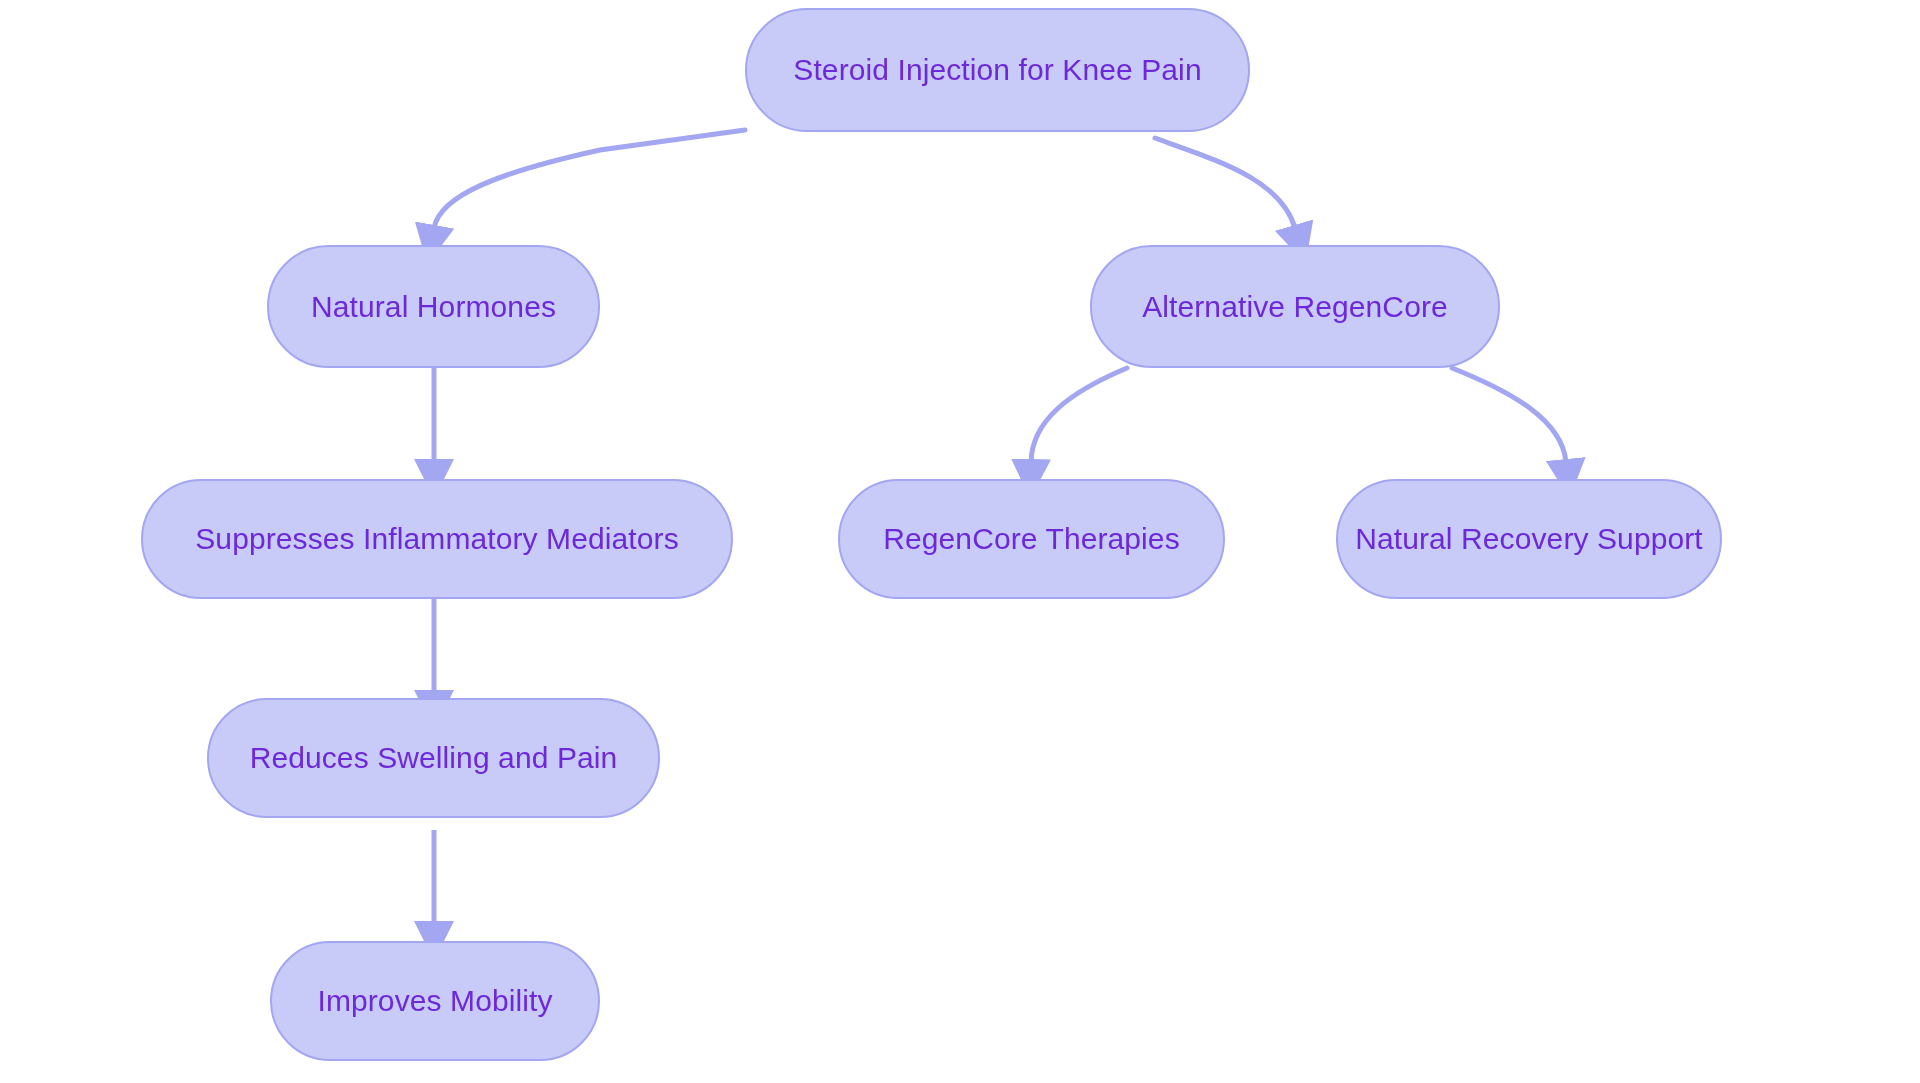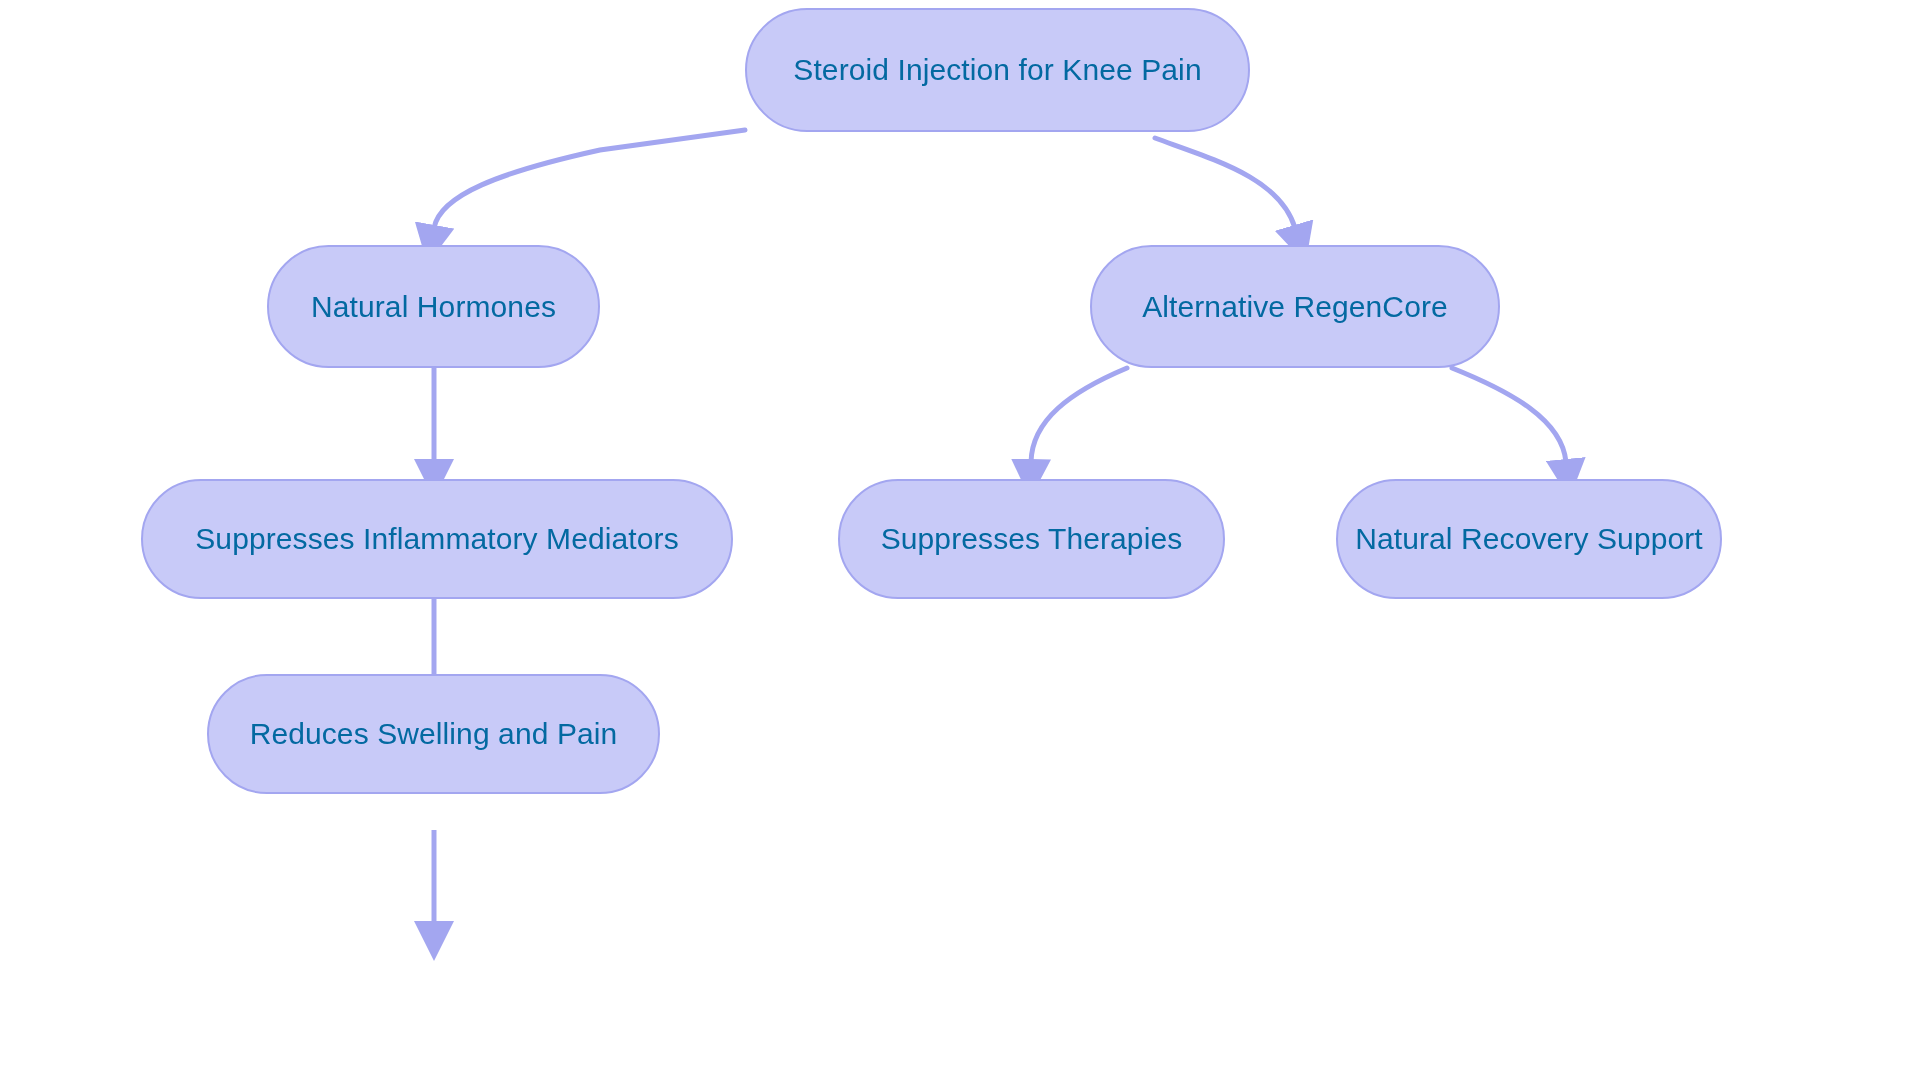--- a/index.html
+++ b/index.html
@@ -39,21 +39,21 @@
     color: #2b2be0;
     font-size: 30px;
     font-weight: 400;
     letter-spacing: 0.1px;
     line-height: 1;
     white-space: nowrap;
     z-index: 2;
   }
   .node-label {
     display: block;
-    color: #0369a1;
+    color: #6d28d9;
   }
 </style>
 </head>
 <body>
 
 <div id="flowchart-canvas">
 
   <svg id="edge-layer" viewBox="0 0 1920 1083" width="1920" height="1083" xmlns="http://www.w3.org/2000/svg">
     <defs>
       <marker id="arrowhead" markerWidth="9" markerHeight="8" refX="0.6" refY="4" orient="auto" markerUnits="strokeWidth">
@@ -86,25 +86,28 @@
 
   <div class="node" style="left:1090px; top:245px; width:410px; height:123px;">
     <span class="node-label">Alternative RegenCore</span>
   </div>
 
   <div class="node" style="left:141px; top:479px; width:592px; height:120px;">
     <span class="node-label">Suppresses Inflammatory Mediators</span>
   </div>
 
   <div class="node" style="left:838px; top:479px; width:387px; height:120px;">
-    <span class="node-label">Suppresses Therapies</span>
+    <span class="node-label">RegenCore Therapies</span>
   </div>
 
   <div class="node" style="left:1336px; top:479px; width:386px; height:120px;text-align:center;">
     <span class="node-label">Natural Recovery Support</span>
   </div>
 
-  <div class="node" style="left:207px; top:674px; width:453px; height:120px;">
+  <div class="node" style="left:207px; top:698px; width:453px; height:120px;">
     <span class="node-label">Reduces Swelling and Pain</span>
   </div>
 
+  <div class="node" style="left:270px; top:941px; width:330px; height:120px;">
+    <span class="node-label">Improves Mobility</span>
+  </div>
 
 </div>
 
 </body></html>

